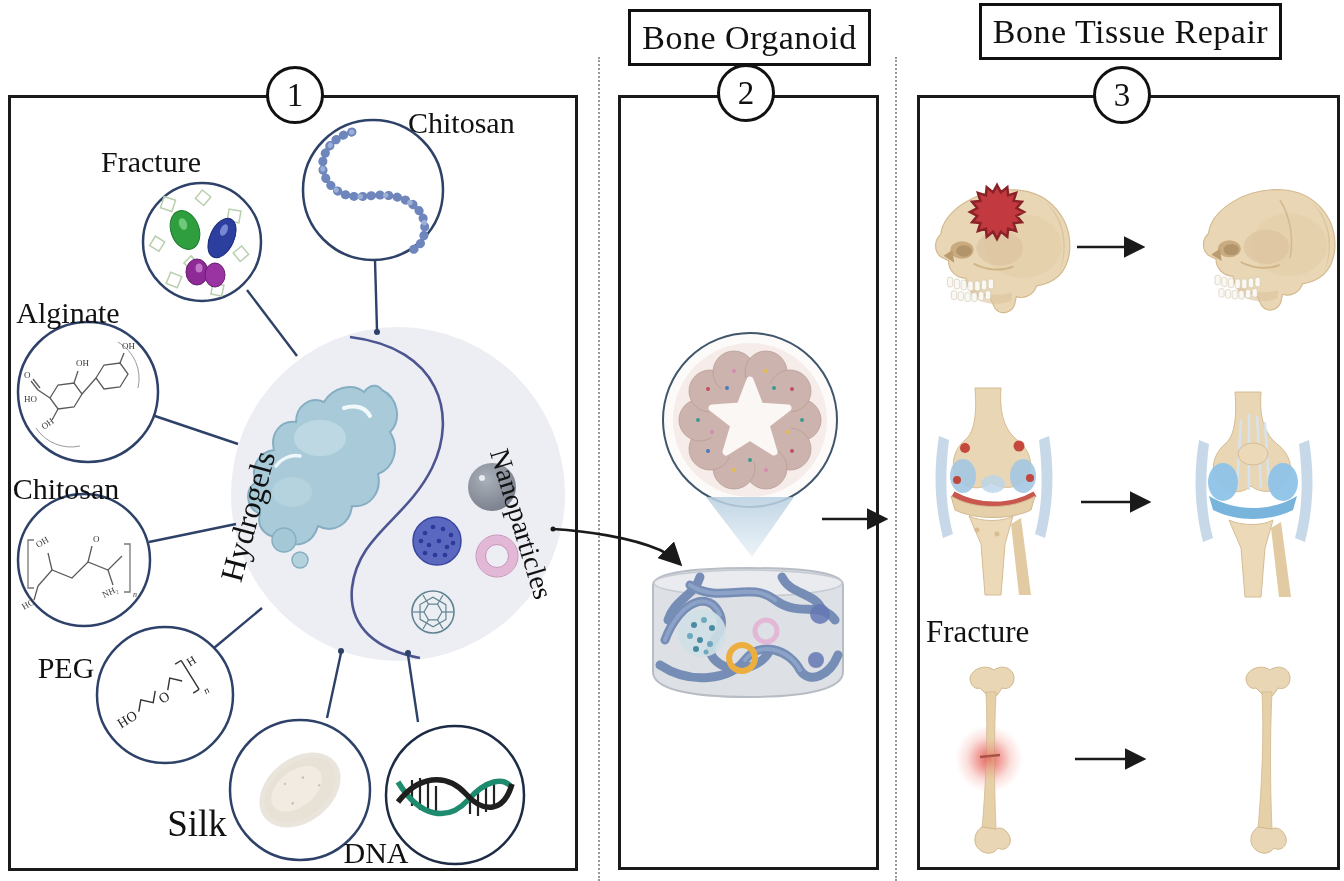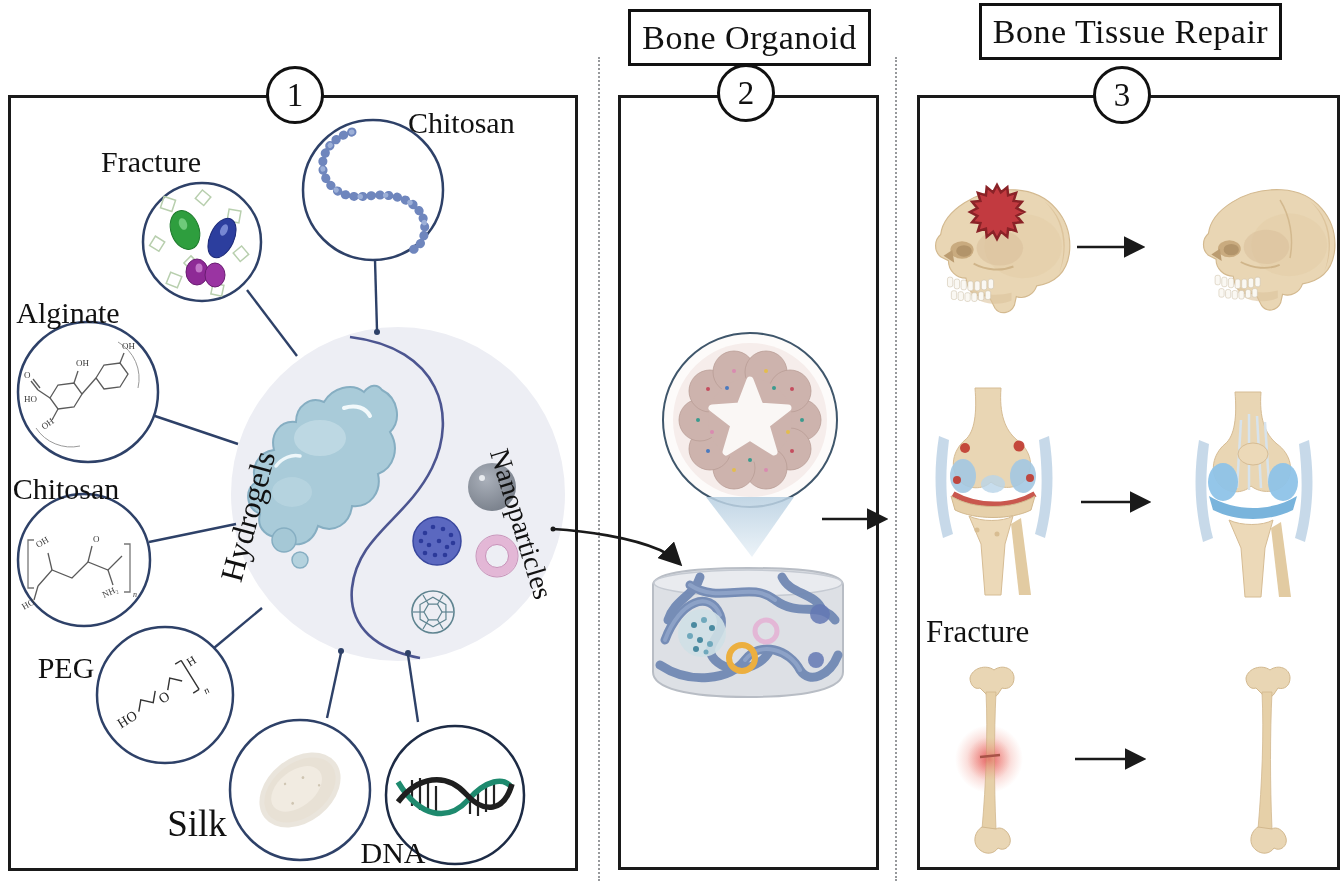--- a/index.html
+++ b/index.html
@@ -425,20 +425,20 @@
       <use href="#longbone" transform="translate(1238,664)"></use>
     </g>
   </svg>
 
   <div class="lbl" style="left:88px;top:145px;width:126px;font-size:30px;">Fracture</div>
   <div class="lbl" style="left:408px;top:106px;width:100px;font-size:30px;">Chitosan</div>
   <div class="lbl" style="left:10px;top:286px;width:116px;font-size:30px;margin-top:10px;">Alginate</div>
   <div class="lbl" style="left:8px;top:472px;width:116px;font-size:30px;">Chitosan</div>
   <div class="lbl" style="left:28px;top:651px;width:76px;font-size:30px;">PEG</div>
   <div class="lbl" style="left:166px;top:773px;width:62px;font-size:37px;margin-top:29px;">Silk</div>
-  <div class="lbl" style="left:340px;top:836px;width:72px;font-size:30px;margin-left:17px;">DNA</div>
+  <div class="lbl" style="left:340px;top:836px;width:72px;font-size:30px;">DNA</div>
 
   <div class="lbl rot" style="left:173px;top:498px;width:150px;font-size:32px;transform:rotate(-75deg);">Hydrogels</div>
   <div class="lbl rot" style="left:433px;top:508px;width:176px;font-size:28px;transform:rotate(73deg);">Nanoparticles</div>
 
   <div class="lbl" style="left:926px;top:614px;width:140px;font-size:31px;text-align:left;font-family:Liberation Serif, serif;">Fracture</div>
 
 </div>
 
 </body></html>

